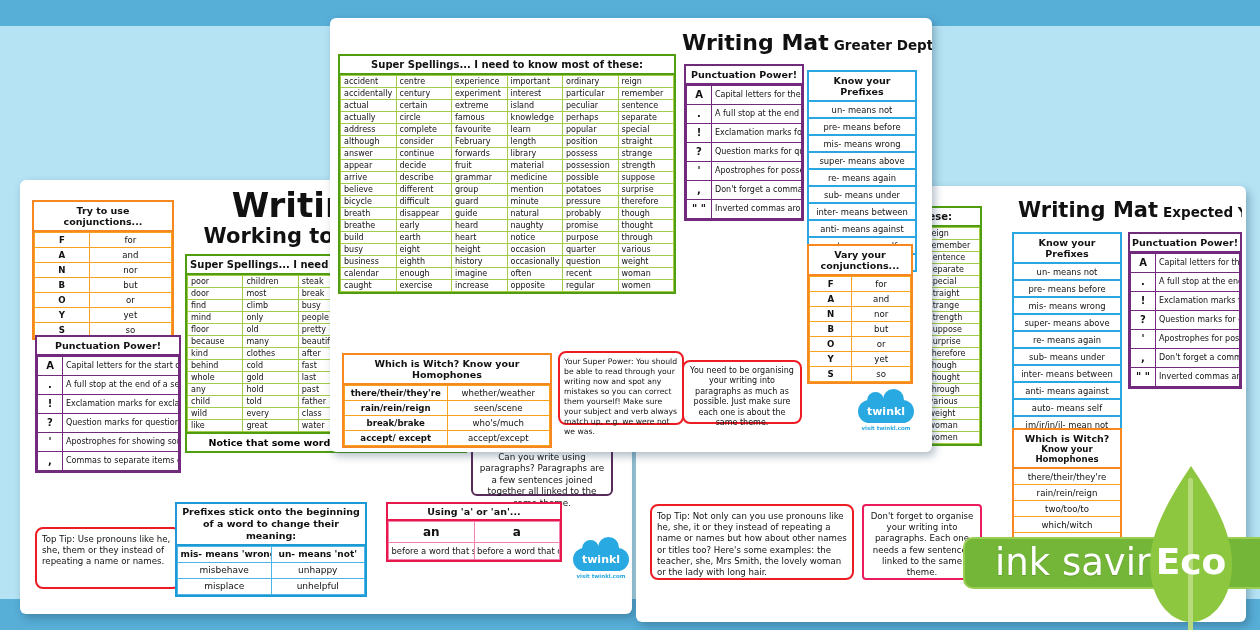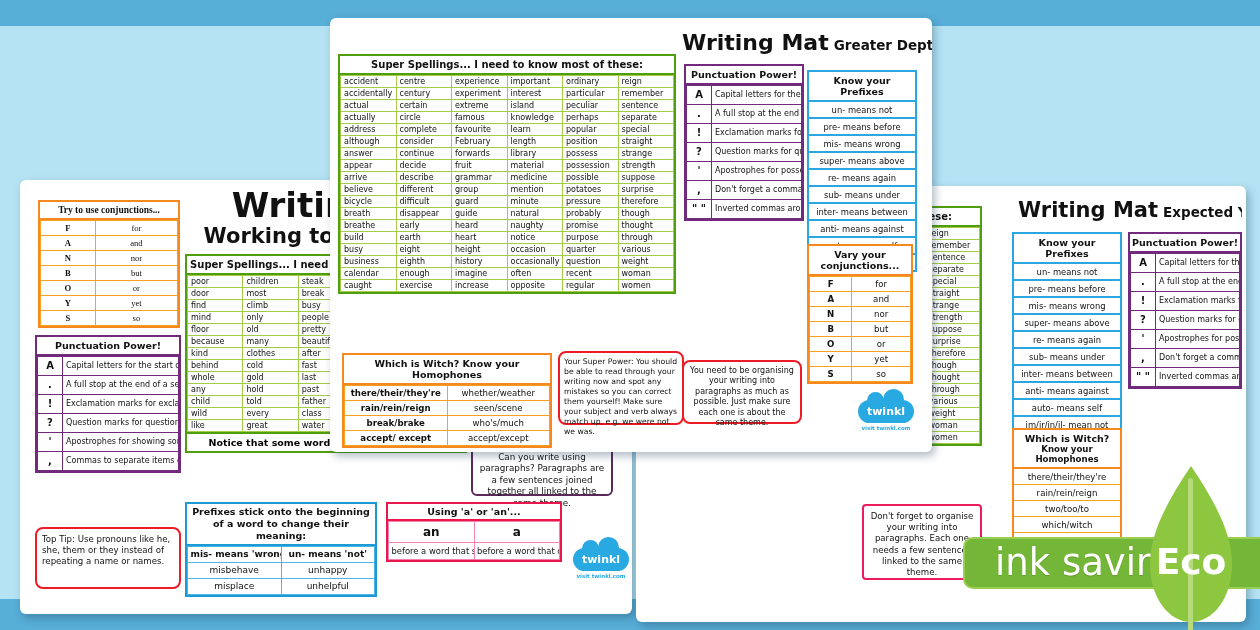--- a/index.html
+++ b/index.html
@@ -83,21 +83,21 @@
 <div id="stage">
   <div class="band top"></div>
   <div class="band bottom"></div>
 
   <div class="doc" id="doc-left">
     <div class="abs left-title" style="left:110px;top:8px;width:430px;">
       <div class="big">Writing Mat</div>
       <div class="sub">Working towards Year 3</div>
     </div>
 
-    <div class="abs boxwrap orange" style="left:18px;top:20px;width:142px;font-family:Liberation Serif, serif;">
+    <div class="abs boxwrap orange" style="left:12px;top:20px;width:142px;">
       <div class="boxtitle">Try to use conjunctions...</div>
       <table class="tbl">
           <colgroup>
             <col style="width:40%">
             <col>
           </colgroup>
         <tbody>
             <tr>
               <td>F</td>
               <td>for</td>
@@ -259,21 +259,21 @@
               <td>Commas to separate items on a list.</td>
             </tr>
           </tbody>
         </table>
     </div>
 
     <div class="abs rednote" style="left:15px;top:347px;width:146px;height:62px;">Top Tip: Use pronouns like he, she, them or they instead of repeating a name or names.</div>
 
     <div class="abs darknote" style="left:451px;top:266px;width:142px;height:50px;">Can you write using paragraphs? Paragraphs are a few sentences joined together all linked to the same theme.</div>
 
-    <div class="abs boxwrap bluebox" style="left:165px;top:322px;width:192px;">
+    <div class="abs boxwrap bluebox" style="left:155px;top:322px;width:192px;">
       <div class="boxtitle">Prefixes stick onto the  beginning of a word to change their meaning:</div>
       <table class="tbl">
           <tbody>
             <tr>
               <td>mis- means 'wrong'</td>
               <td>un- means 'not'</td>
             </tr>
             <tr>
               <td>misbehave</td>
               <td>unhappy</td>
@@ -527,20 +527,21 @@
       </div>
       <div>
           <div class="list-row">there/their/they're</div>
           <div class="list-row">rain/rein/reign</div>
           <div class="list-row">two/too/to</div>
           <div class="list-row">which/witch</div>
           <div class="list-row">whether/weather</div>
         </div>
     </div>
 
+    <div class="abs rednote" style="left:14px;top:318px;width:204px;height:76px;">Top Tip:  Not only can you use pronouns like he, she, it or they instead of repeating a name or names but how about other names or titles too? Here's some examples: the teacher, she, Mrs Smith, the lovely woman or the lady with long hair.</div>
     <div class="abs pinknote" style="left:226px;top:318px;width:120px;height:76px;">Don't forget to organise your writing into paragraphs. Each one needs a few sentences linked to the same theme.</div>
   </div>
 
   <div class="doc" id="doc-center">
     <div class="abs mat-title" style="left:352px;top:12px;width:250px;">
       <span class="big">Writing Mat</span>
       <span class="sub">Greater Depth Year 3</span>
     </div>
 
     <div class="abs boxwrap green" style="left:8px;top:36px;width:338px;">

